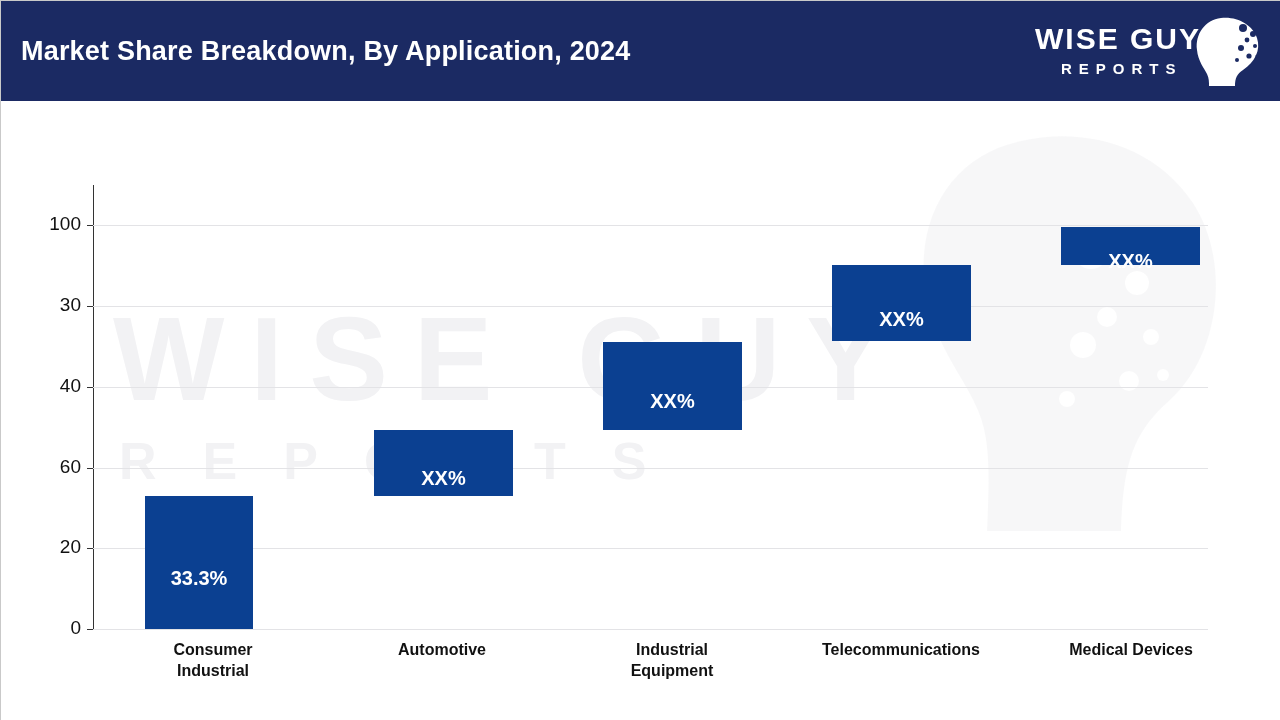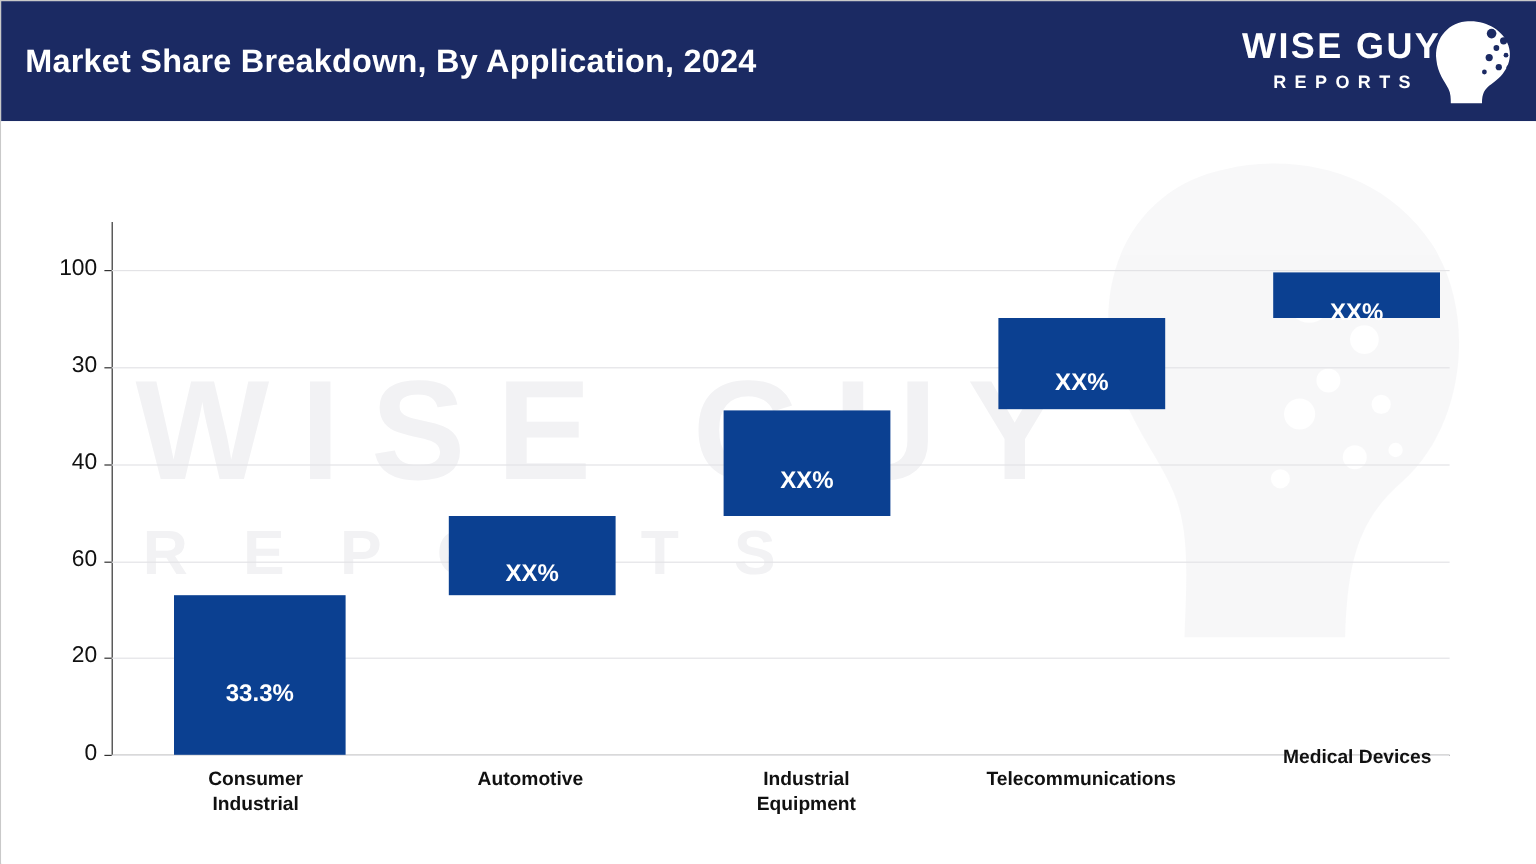--- a/index.html
+++ b/index.html
@@ -264,21 +264,21 @@
         <div class="gridline" style="top:0;"></div>
         <div class="tick-mark" style="top:0;"></div>
         <div class="lbl">30</div>
       </div>
       <div class="ytick" style="top:40.3px;">
         <div class="gridline" style="top:0;"></div>
         <div class="tick-mark" style="top:0;"></div>
         <div class="lbl" style="left:-64px; width:52px;">100</div>
       </div>
 
-      <div class="bar" style="left:52px; width:143px; top:310.6px; height:133.4px;">
+      <div class="bar" style="left:52px; width:108px; top:310.6px; height:133.4px;">
         <span class="bar-label">33.3%</span>
       </div>
 
       <div class="bar" style="left:281px; width:139px; top:245.3px; height:65.3px;">
         <span class="bar-label">XX%</span>
       </div>
 
       <div class="bar" style="left:510px; width:139px; top:156.5px; height:88.8px;">
         <span class="bar-label">XX%</span>
       </div>
@@ -292,16 +292,16 @@
       </div>
 
     </div>
 
     <div class="cat-label" style="left:84px; top:538px; width:256px;">Consumer
 Industrial</div>
     <div class="cat-label" style="left:313px; top:538px; width:256px;">Automotive</div>
     <div class="cat-label" style="left:771px; top:538px; width:258px;">Telecommunications</div>
     <div class="cat-label" style="left:542px; top:538px; width:258px;">Industrial
 Equipment</div>
-    <div class="cat-label" style="left:1001px; top:520px; width:258px;">Medical Devices</div>
+    <div class="cat-label" style="left:1001px; top:538px; width:258px;">Medical Devices</div>
 
   </div>
 </div>
 
 </body></html>

